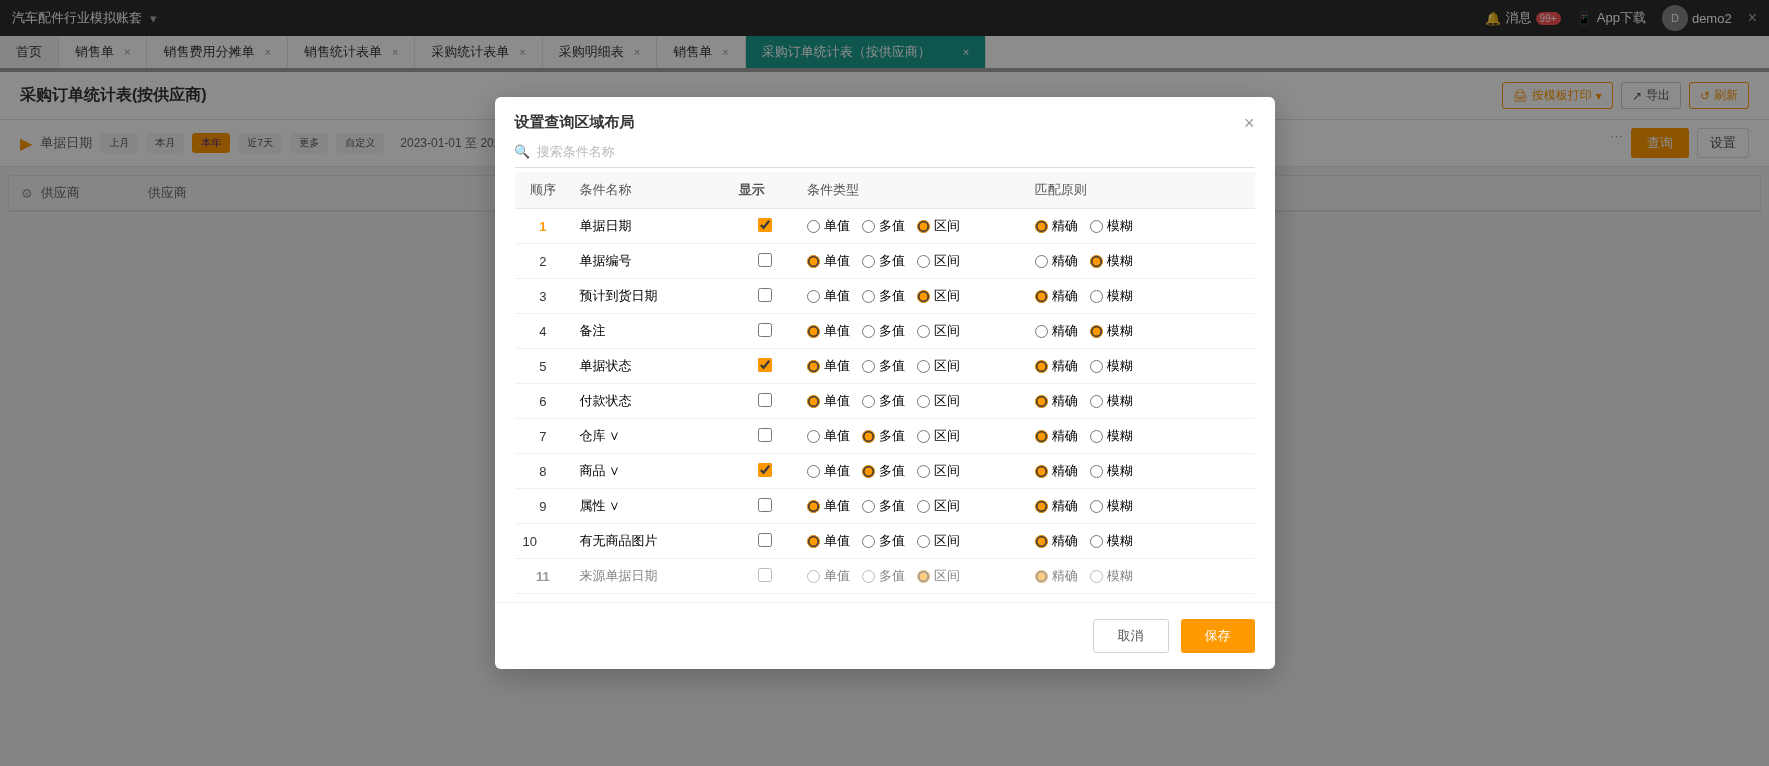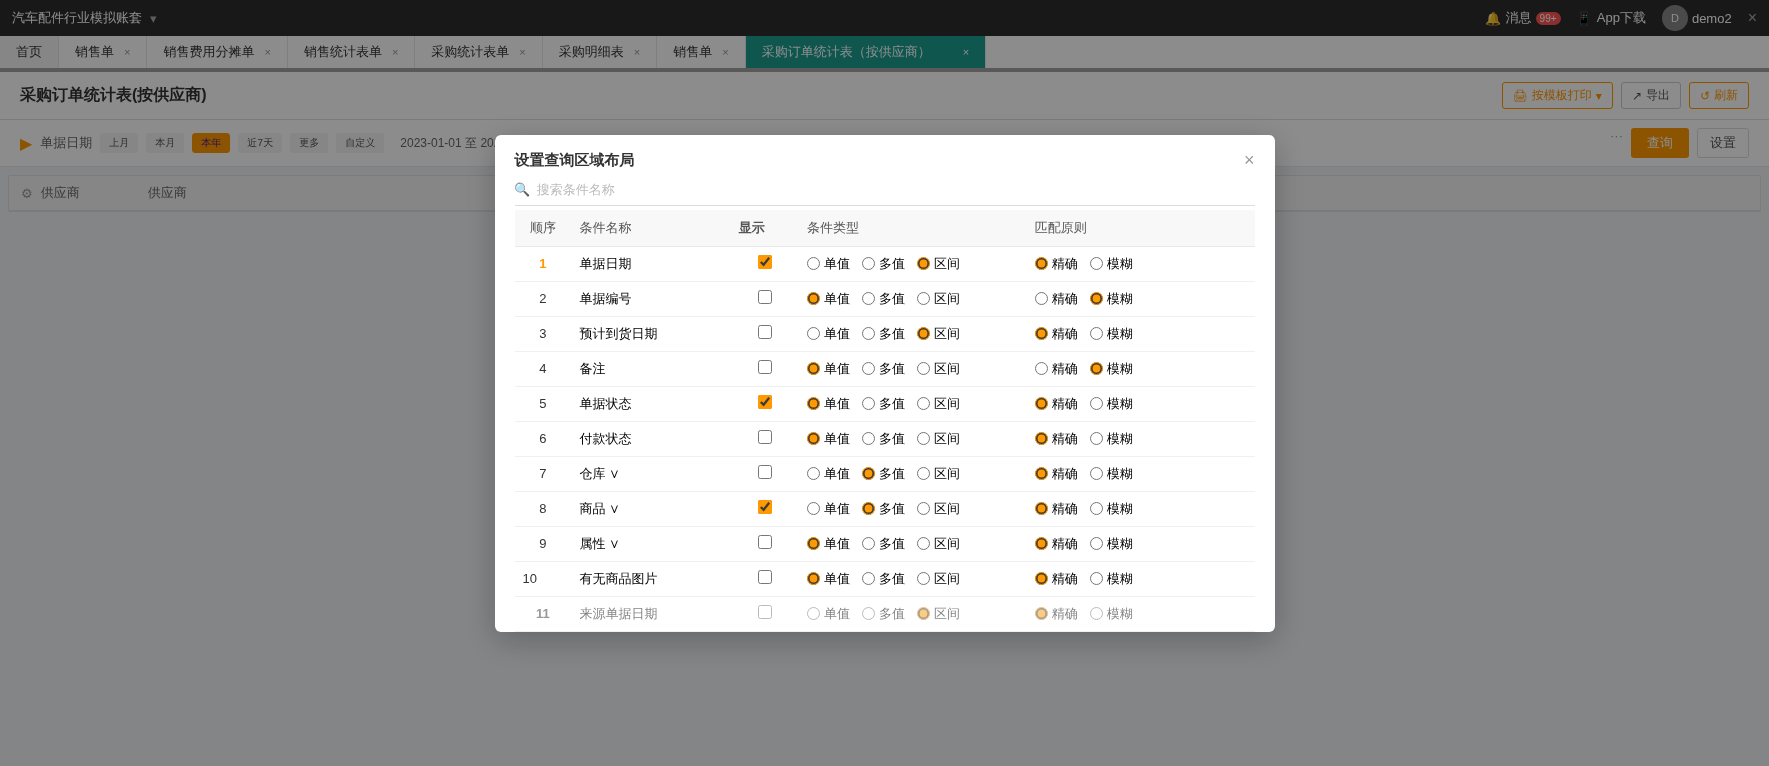--- a/index.html
+++ b/index.html
@@ -744,15 +744,19 @@
                     <input type="radio" name="match-10" style="">
                     <span>模糊</span>
                   </label>
                 </div>
               </td>
             </tr>
           </tbody>
       </table>
     </div>
 
+    <div class="dialog-footer">
+      <button class="btn-cancel">取消</button>
+      <button class="btn-save">保存</button>
+    </div>
 
   </div>
 </div>
 
 </body></html>

